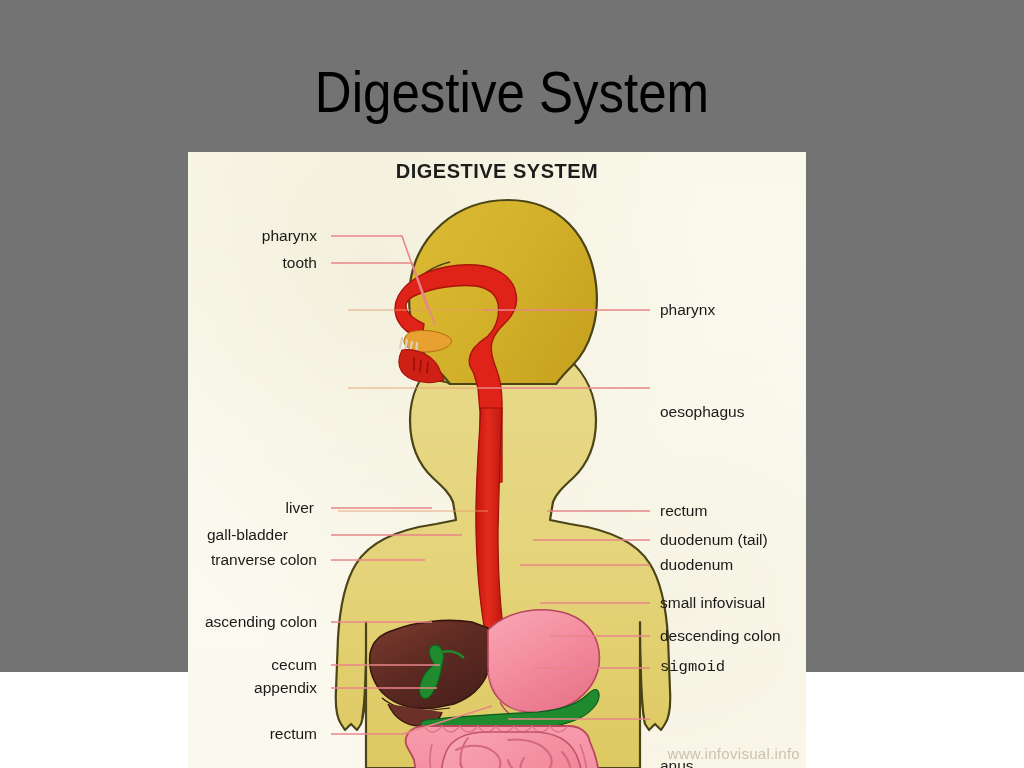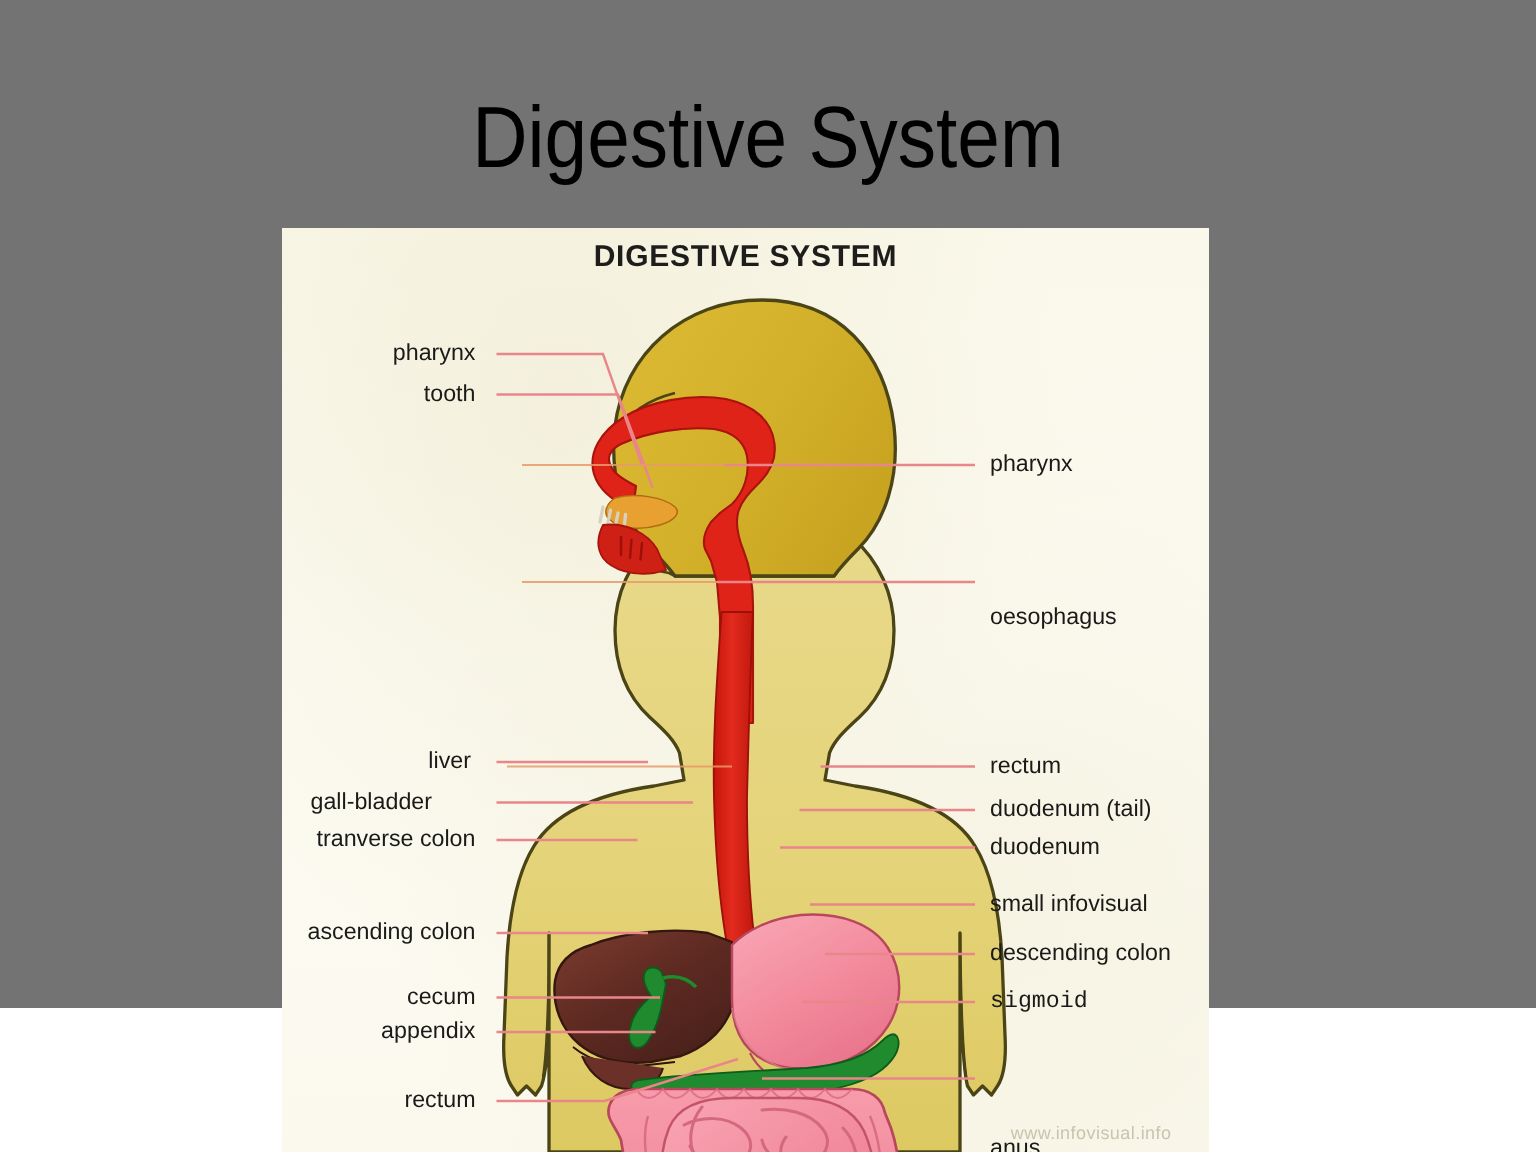--- a/index.html
+++ b/index.html
@@ -58,22 +58,22 @@
     font-size: 15.5px;
     color: #1a1a18;
     font-family: "Liberation Sans Narrow", "Liberation Sans", sans-serif;
     white-space: nowrap;
     line-height: 1;
   }
   .lbl.left  { text-align: right; transform: translateY(-50%); }
   .lbl.right { text-align: left;  transform: translateY(-50%); }
   #watermark {
     position: absolute;
-    right: 25px; bottom: 6px;
-    font-size: 12px;
+    right: 6px; bottom: 6px;
+    font-size: 15px;
     color: #c9c4b0;
     font-family: "Liberation Sans Narrow", "Liberation Sans", sans-serif;
     letter-spacing: 0.3px;
   }
   #anatomy-svg { position: absolute; left: 0; top: 0; }
   #leader-svg  { position: absolute; left: 0; top: 0; }
 </style>
 </head>
 <body>
 

